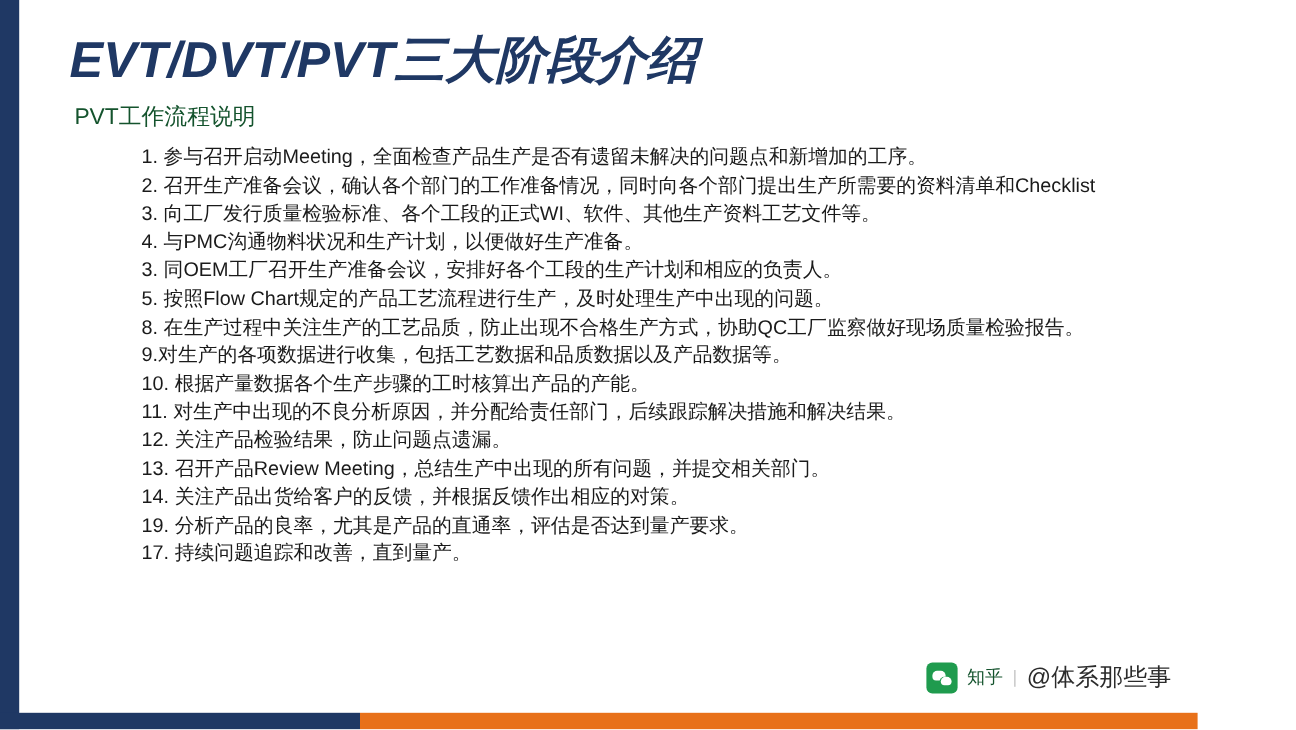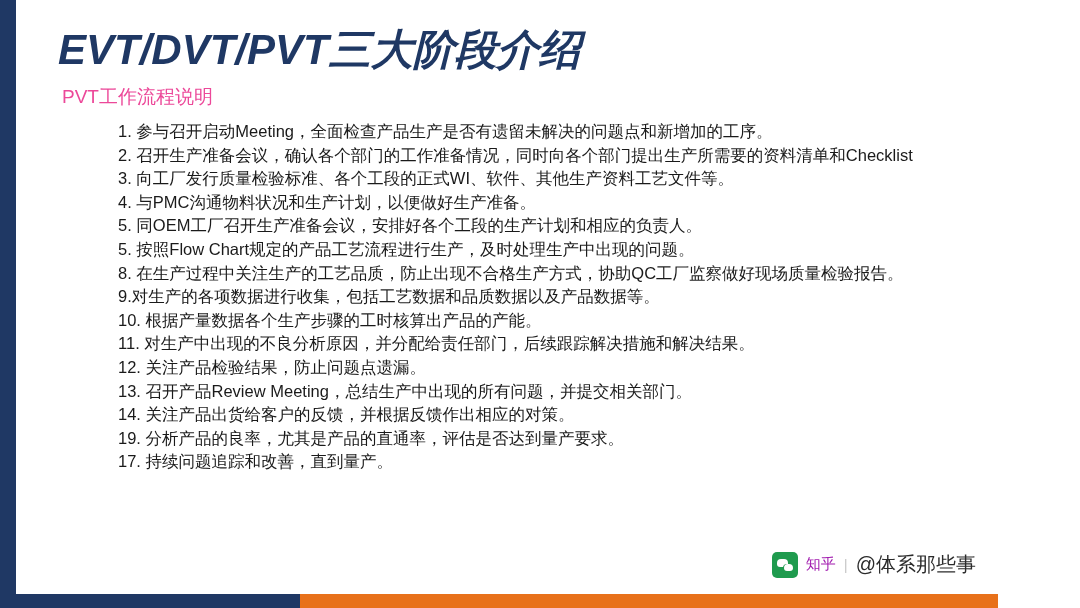--- a/index.html
+++ b/index.html
@@ -44,21 +44,21 @@
     font-style: italic;
     color: #1f3864;
     letter-spacing: 0px;
     white-space: nowrap;
   }
   
   .subtitle {
     position: absolute;
     left: 62px; top: 84px;
     font-size: 19px;
-    color: #ec4899;
+    color: #14532d;
     font-weight: normal;
   }
   
   .body-list {
     position: absolute;
     left: 118px; top: 120px;
     width: 930px;
   }
   .body-list .line {
     font-size: 16.5px;
@@ -93,21 +93,21 @@
     content: "";
     position: absolute;
     left: 12px; top: 12px;
     width: 9px; height: 7px;
     border-radius: 4px 4px 3px 3px;
     background: #ffffff;
     box-shadow: -1px 0 0 0 #1f9b4e;
   }
   .wm-source {
     font-size: 15px;
-    color: #a21caf;
+    color: #14532d;
   }
   .wm-name {
     font-size: 20px;
     color: #2b2b2b;
   }
   .wm-sep {
     color: #c8c8c8;
     font-size: 15px;
   }
 </style>
@@ -120,21 +120,21 @@
 
   <div class="title">EVT/DVT/PVT三大阶段介绍</div>
 
   <div class="subtitle">PVT工作流程说明</div>
 
   <div class="body-list">
     <div class="line">1. 参与召开启动Meeting，全面检查产品生产是否有遗留未解决的问题点和新增加的工序。</div>
     <div class="line">2. 召开生产准备会议，确认各个部门的工作准备情况，同时向各个部门提出生产所需要的资料清单和Checklist</div>
     <div class="line">3. 向工厂发行质量检验标准、各个工段的正式WI、软件、其他生产资料工艺文件等。</div>
     <div class="line">4. 与PMC沟通物料状况和生产计划，以便做好生产准备。</div>
-    <div class="line">5. 同OEM工厂召开生产准备会议，安排好各个工段的生产计划和相应的负责人。</div>
+    <div class="line">3. 同OEM工厂召开生产准备会议，安排好各个工段的生产计划和相应的负责人。</div>
     <div class="line">5. 按照Flow Chart规定的产品工艺流程进行生产，及时处理生产中出现的问题。</div>
     <div class="line">8. 在生产过程中关注生产的工艺品质，防止出现不合格生产方式，协助QC工厂监察做好现场质量检验报告。</div>
     <div class="line">9.对生产的各项数据进行收集，包括工艺数据和品质数据以及产品数据等。</div>
     <div class="line">10. 根据产量数据各个生产步骤的工时核算出产品的产能。</div>
     <div class="line">11. 对生产中出现的不良分析原因，并分配给责任部门，后续跟踪解决措施和解决结果。</div>
     <div class="line">12. 关注产品检验结果，防止问题点遗漏。</div>
     <div class="line">13. 召开产品Review Meeting，总结生产中出现的所有问题，并提交相关部门。</div>
     <div class="line">14. 关注产品出货给客户的反馈，并根据反馈作出相应的对策。</div>
     <div class="line">19. 分析产品的良率，尤其是产品的直通率，评估是否达到量产要求。</div>
     <div class="line">17. 持续问题追踪和改善，直到量产。</div>

